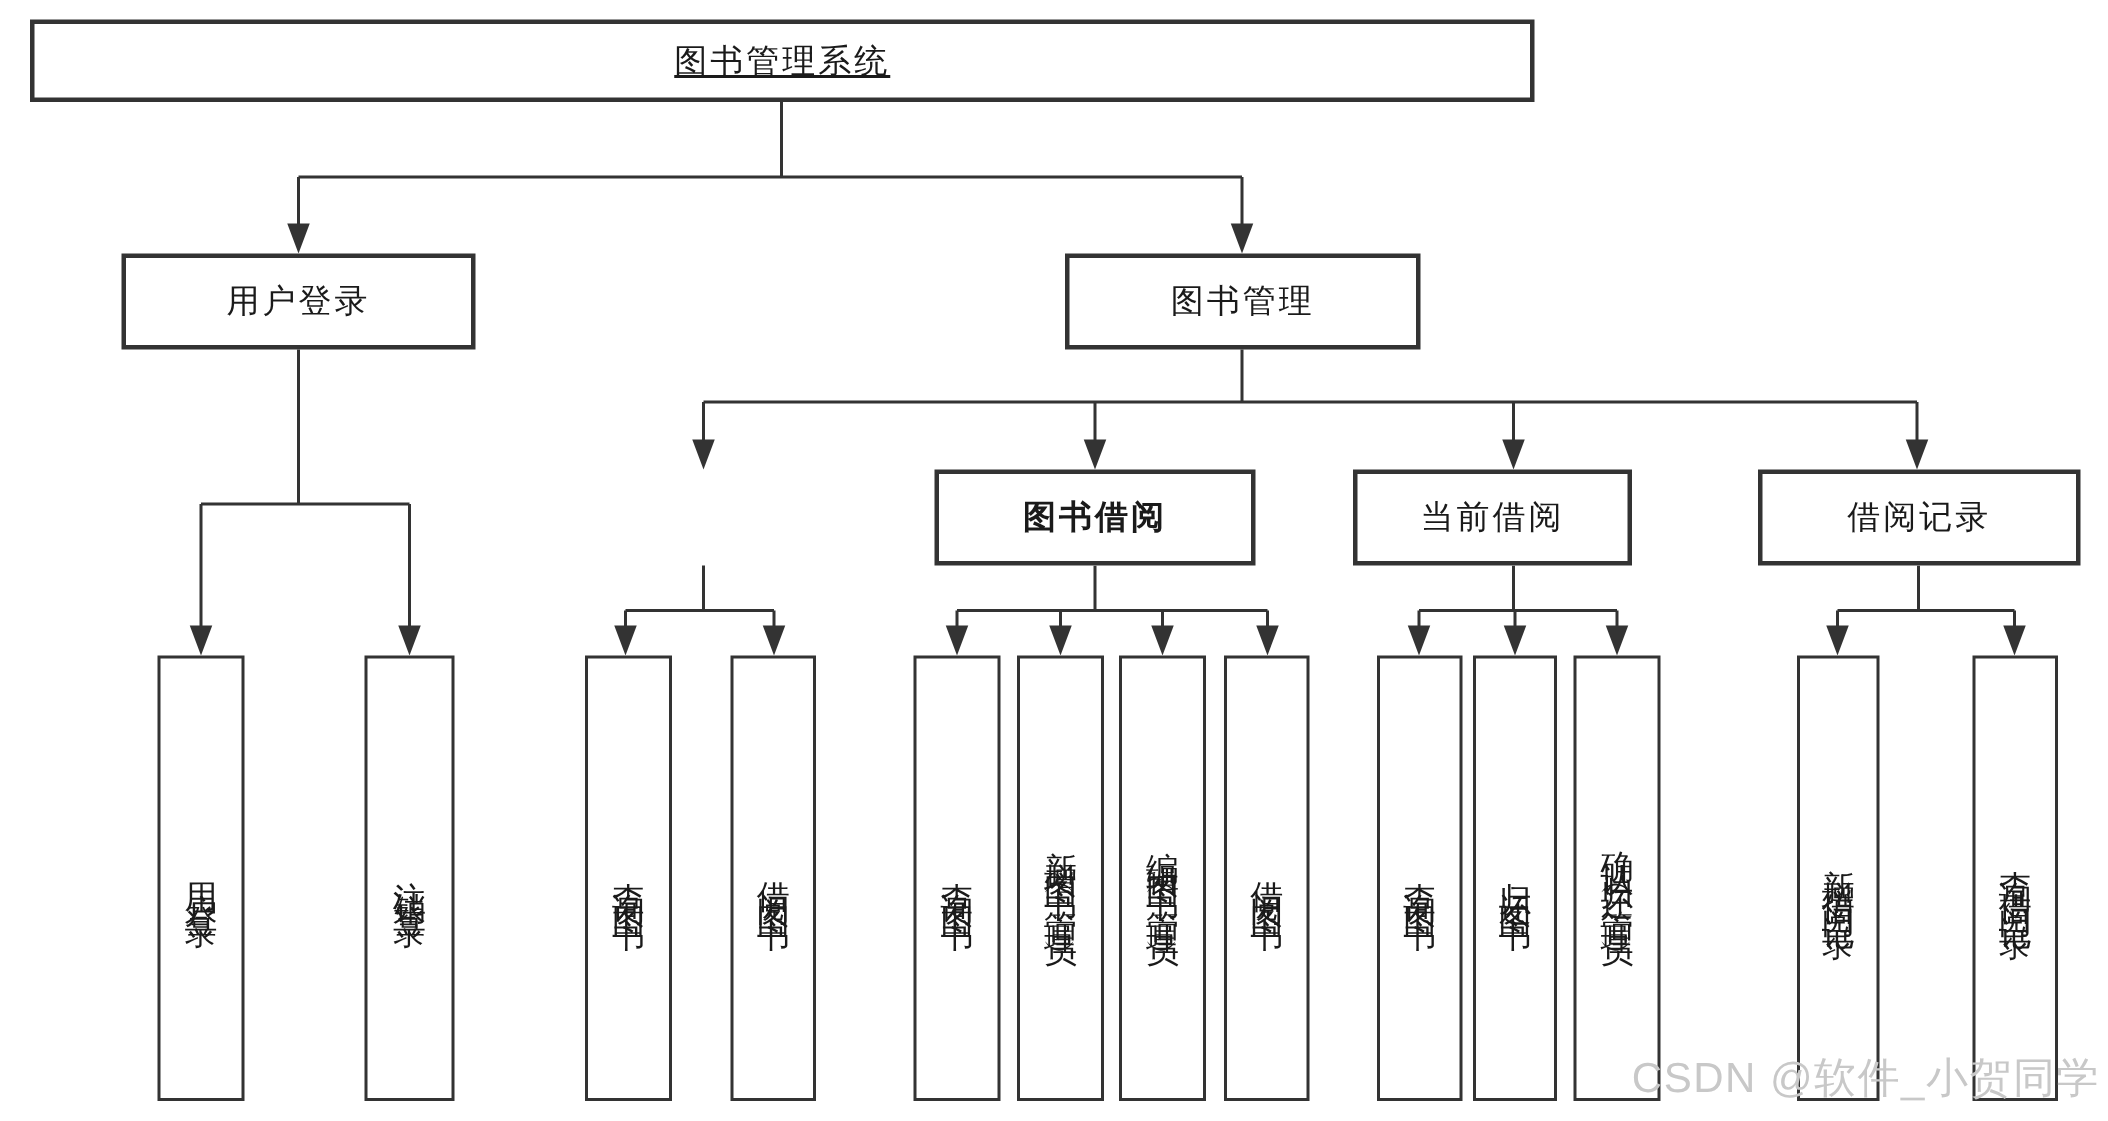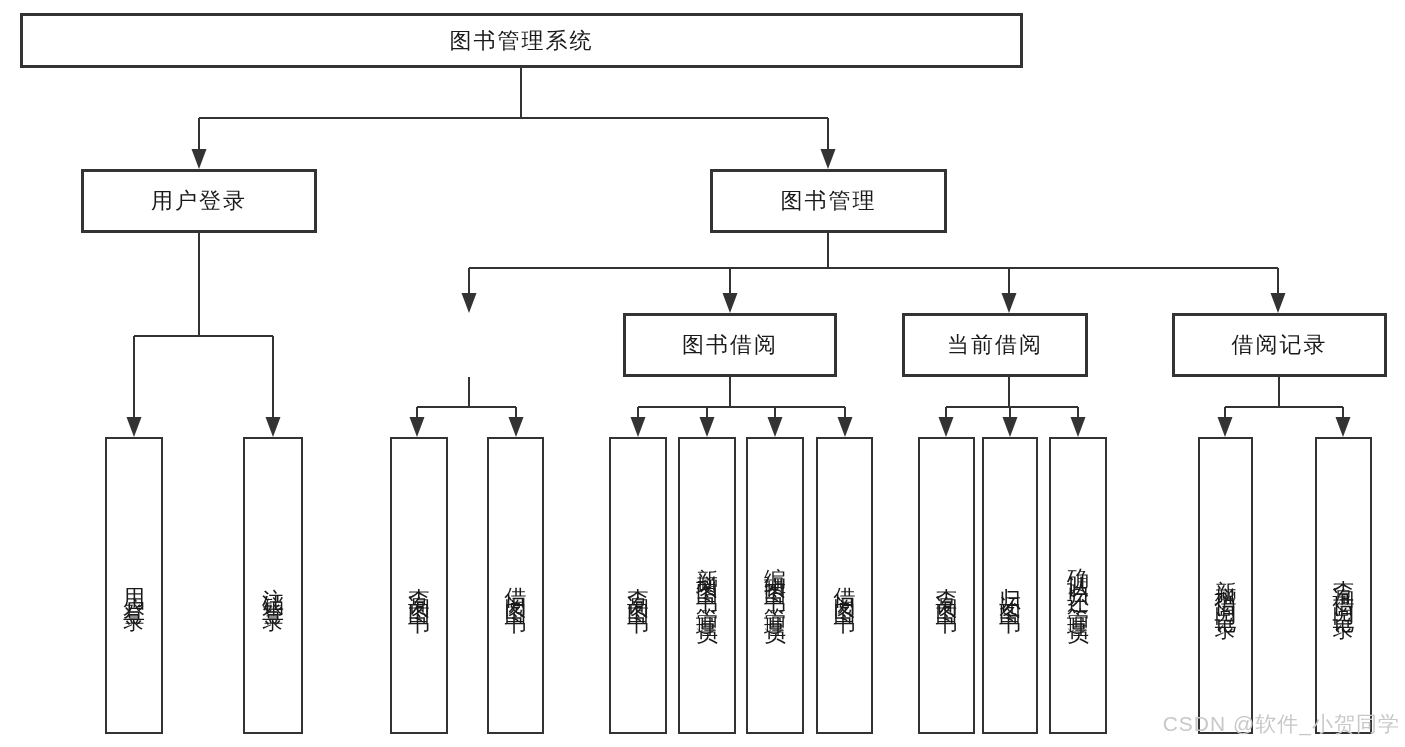--- a/index.html
+++ b/index.html
@@ -55,21 +55,21 @@
     writing-mode:vertical-rl;
     text-orientation:mixed;
     font-size:22px;
     letter-spacing:8px;
     line-height:1;
   }
   #watermark{
     position:absolute;
     right:5px;
     bottom:9px;
-    font-size:21px;
+    font-size:28px;
     letter-spacing:1px;
     color:var(--wm,#c8c8c8);
     white-space:nowrap;
   }
 </style>
 </head>
 <body>
 
 <div id="canvas">
 
@@ -123,26 +123,26 @@
       M699.5 417 L714.5 417 L707 437 Z
       M767.5 417 L782.5 417 L775 437 Z
       M837.5 417 L852.5 417 L845 437 Z
       M938.5 417 L953.5 417 L946 437 Z
       M1002.5 417 L1017.5 417 L1010 437 Z
       M1070.5 417 L1085.5 417 L1078 437 Z
       M1217.5 417 L1232.5 417 L1225 437 Z
       M1335.5 417 L1350.5 417 L1343 437 Z"></path>
   </svg>
 
-  <div class="node" style="left:20px;top:13px;width:1003px;height:55px;">图书管理系统</div>
+  <div class="node" style="left:20px;top:13px;width:1003px;height:55px;text-decoration:underline;">图书管理系统</div>
 
   <div class="node" style="left:81px;top:169px;width:236px;height:64px;">用户登录</div>
   <div class="node" style="left:710px;top:169px;width:237px;height:64px;">图书管理</div>
 
-  <div class="node" style="left:623px;top:313px;width:214px;height:64px;">图书借阅</div>
+  <div class="node" style="left:623px;top:313px;width:214px;height:64px;font-weight:bold;">图书借阅</div>
   <div class="node" style="left:902px;top:313px;width:186px;height:64px;">当前借阅</div>
   <div class="node" style="left:1172px;top:313px;width:215px;height:64px;">借阅记录</div>
 
   <div class="leaf" style="left:105px;top:437px;width:58px;height:297px;">
     <span>用户登录</span>
     </div>
   <div class="leaf" style="left:243px;top:437px;width:60px;height:297px;">
     <span>注销登录</span>
     </div>
 

